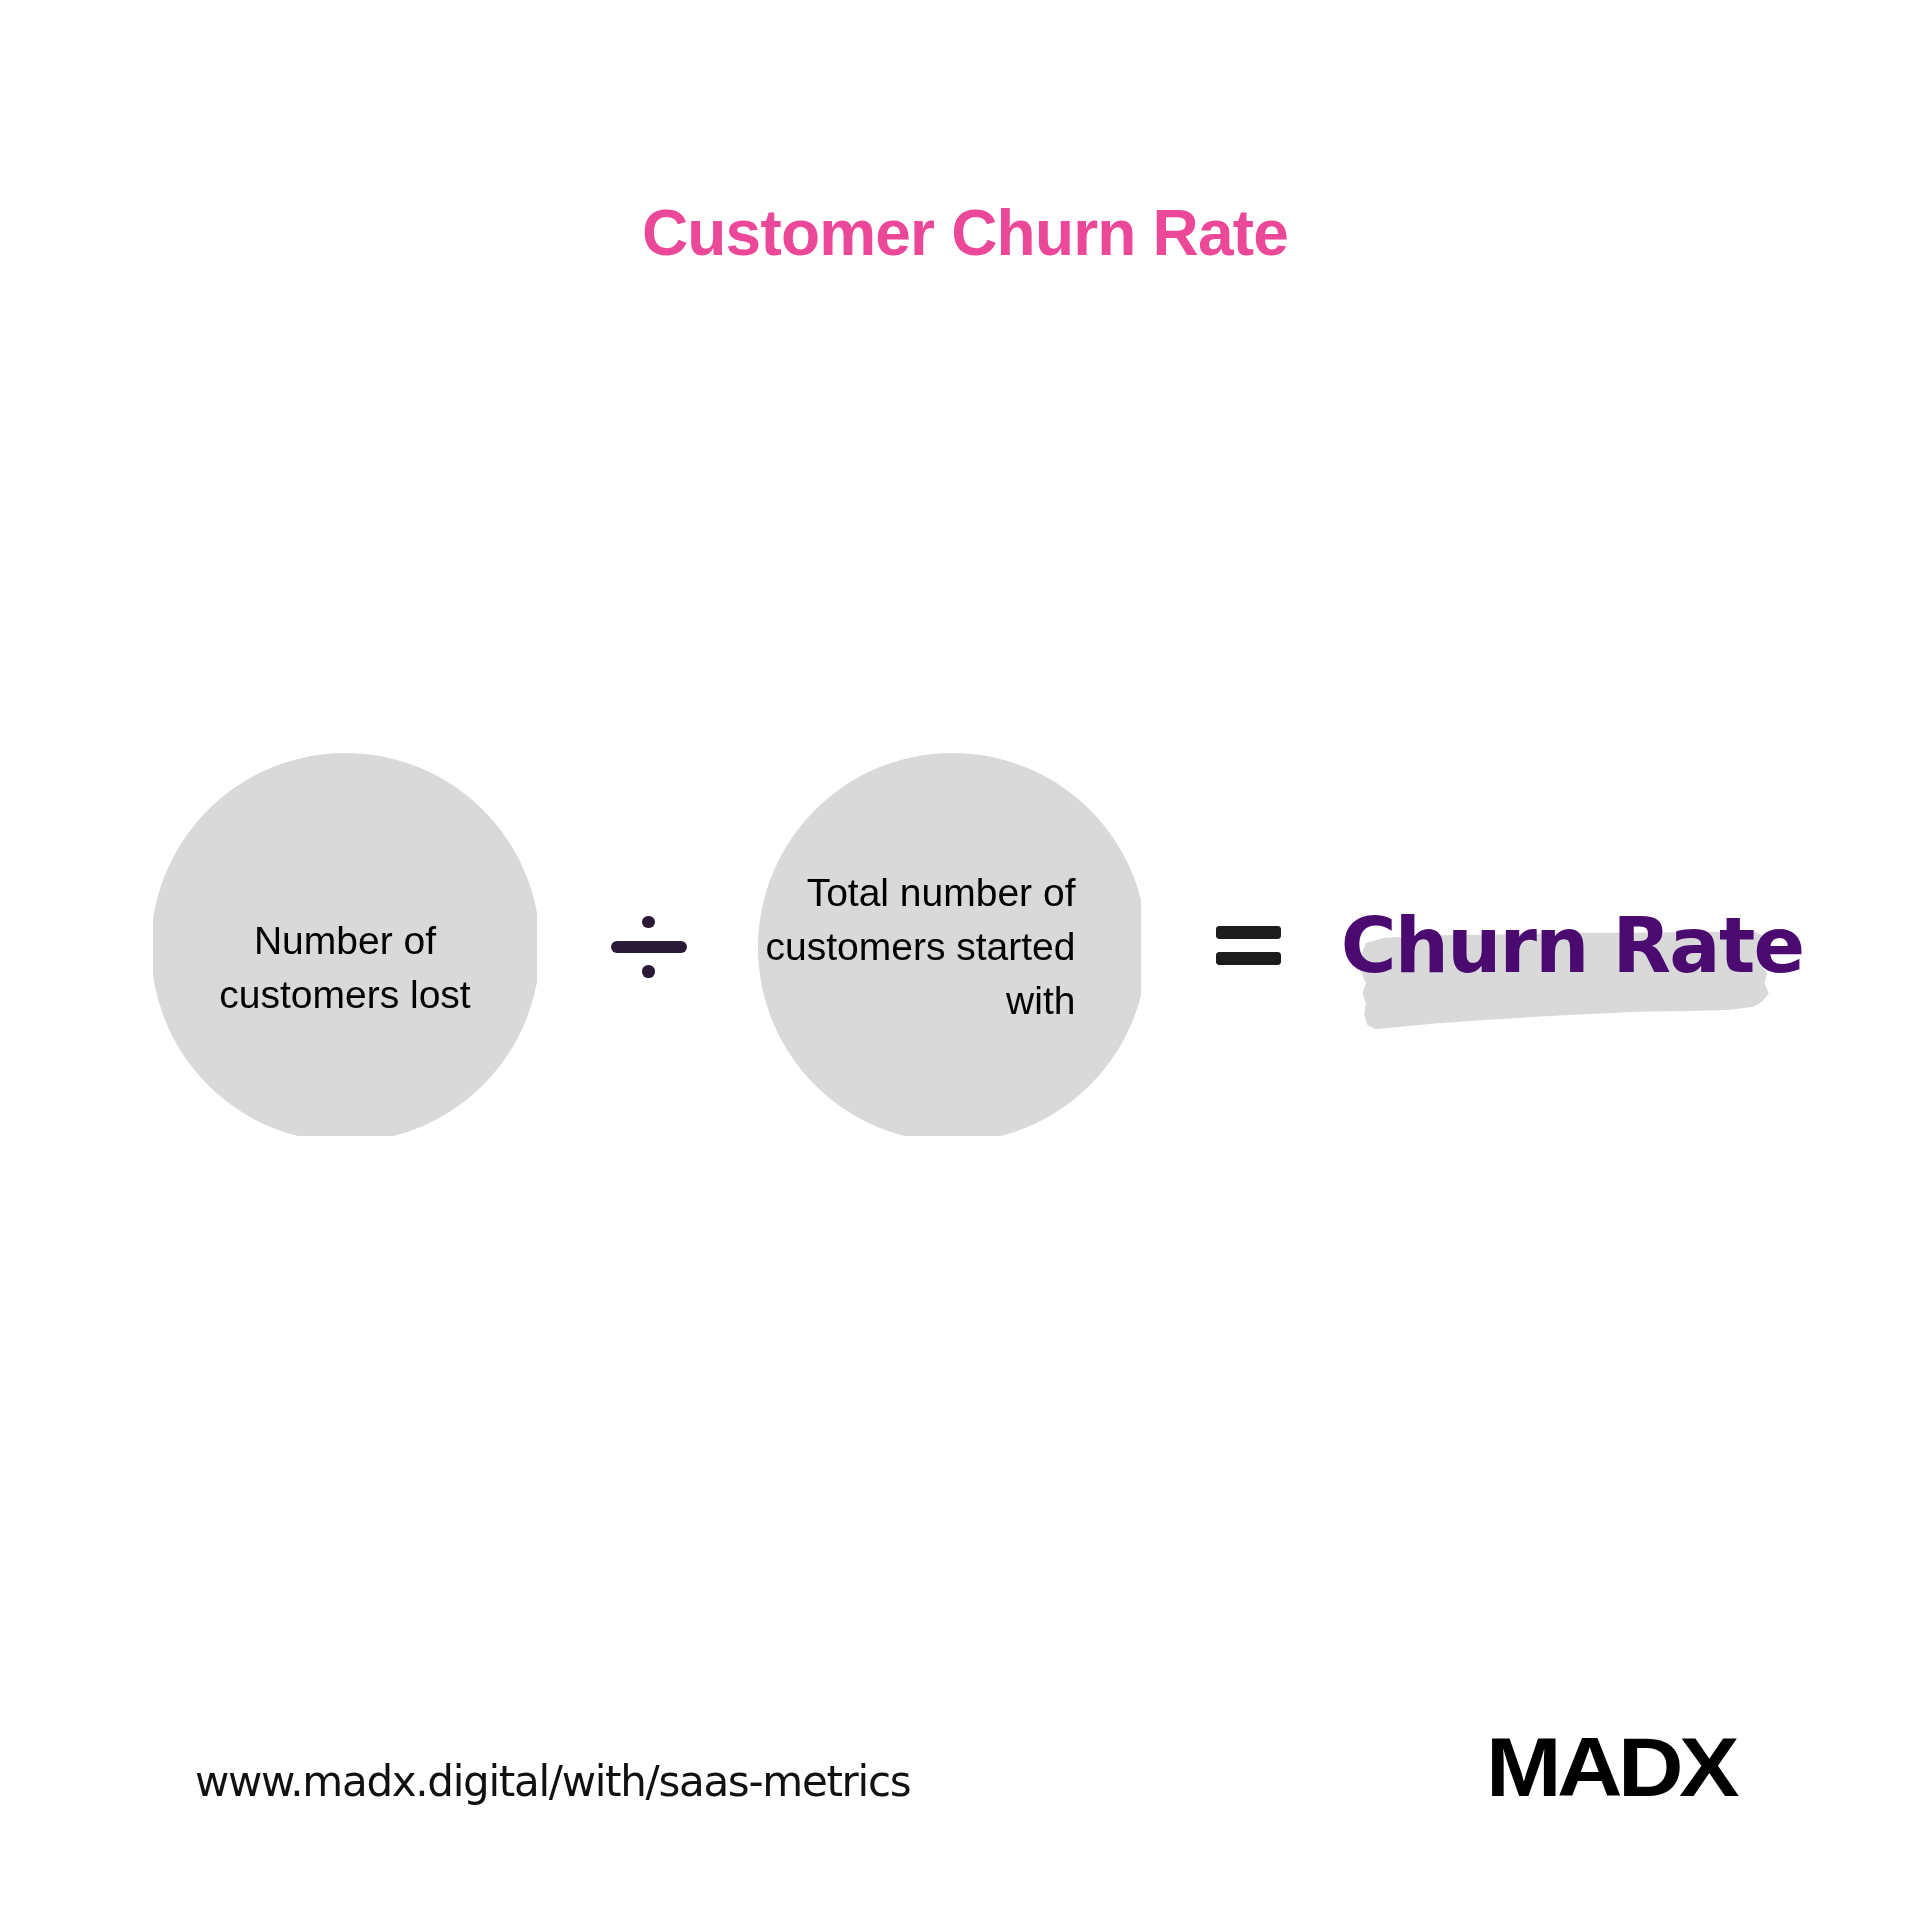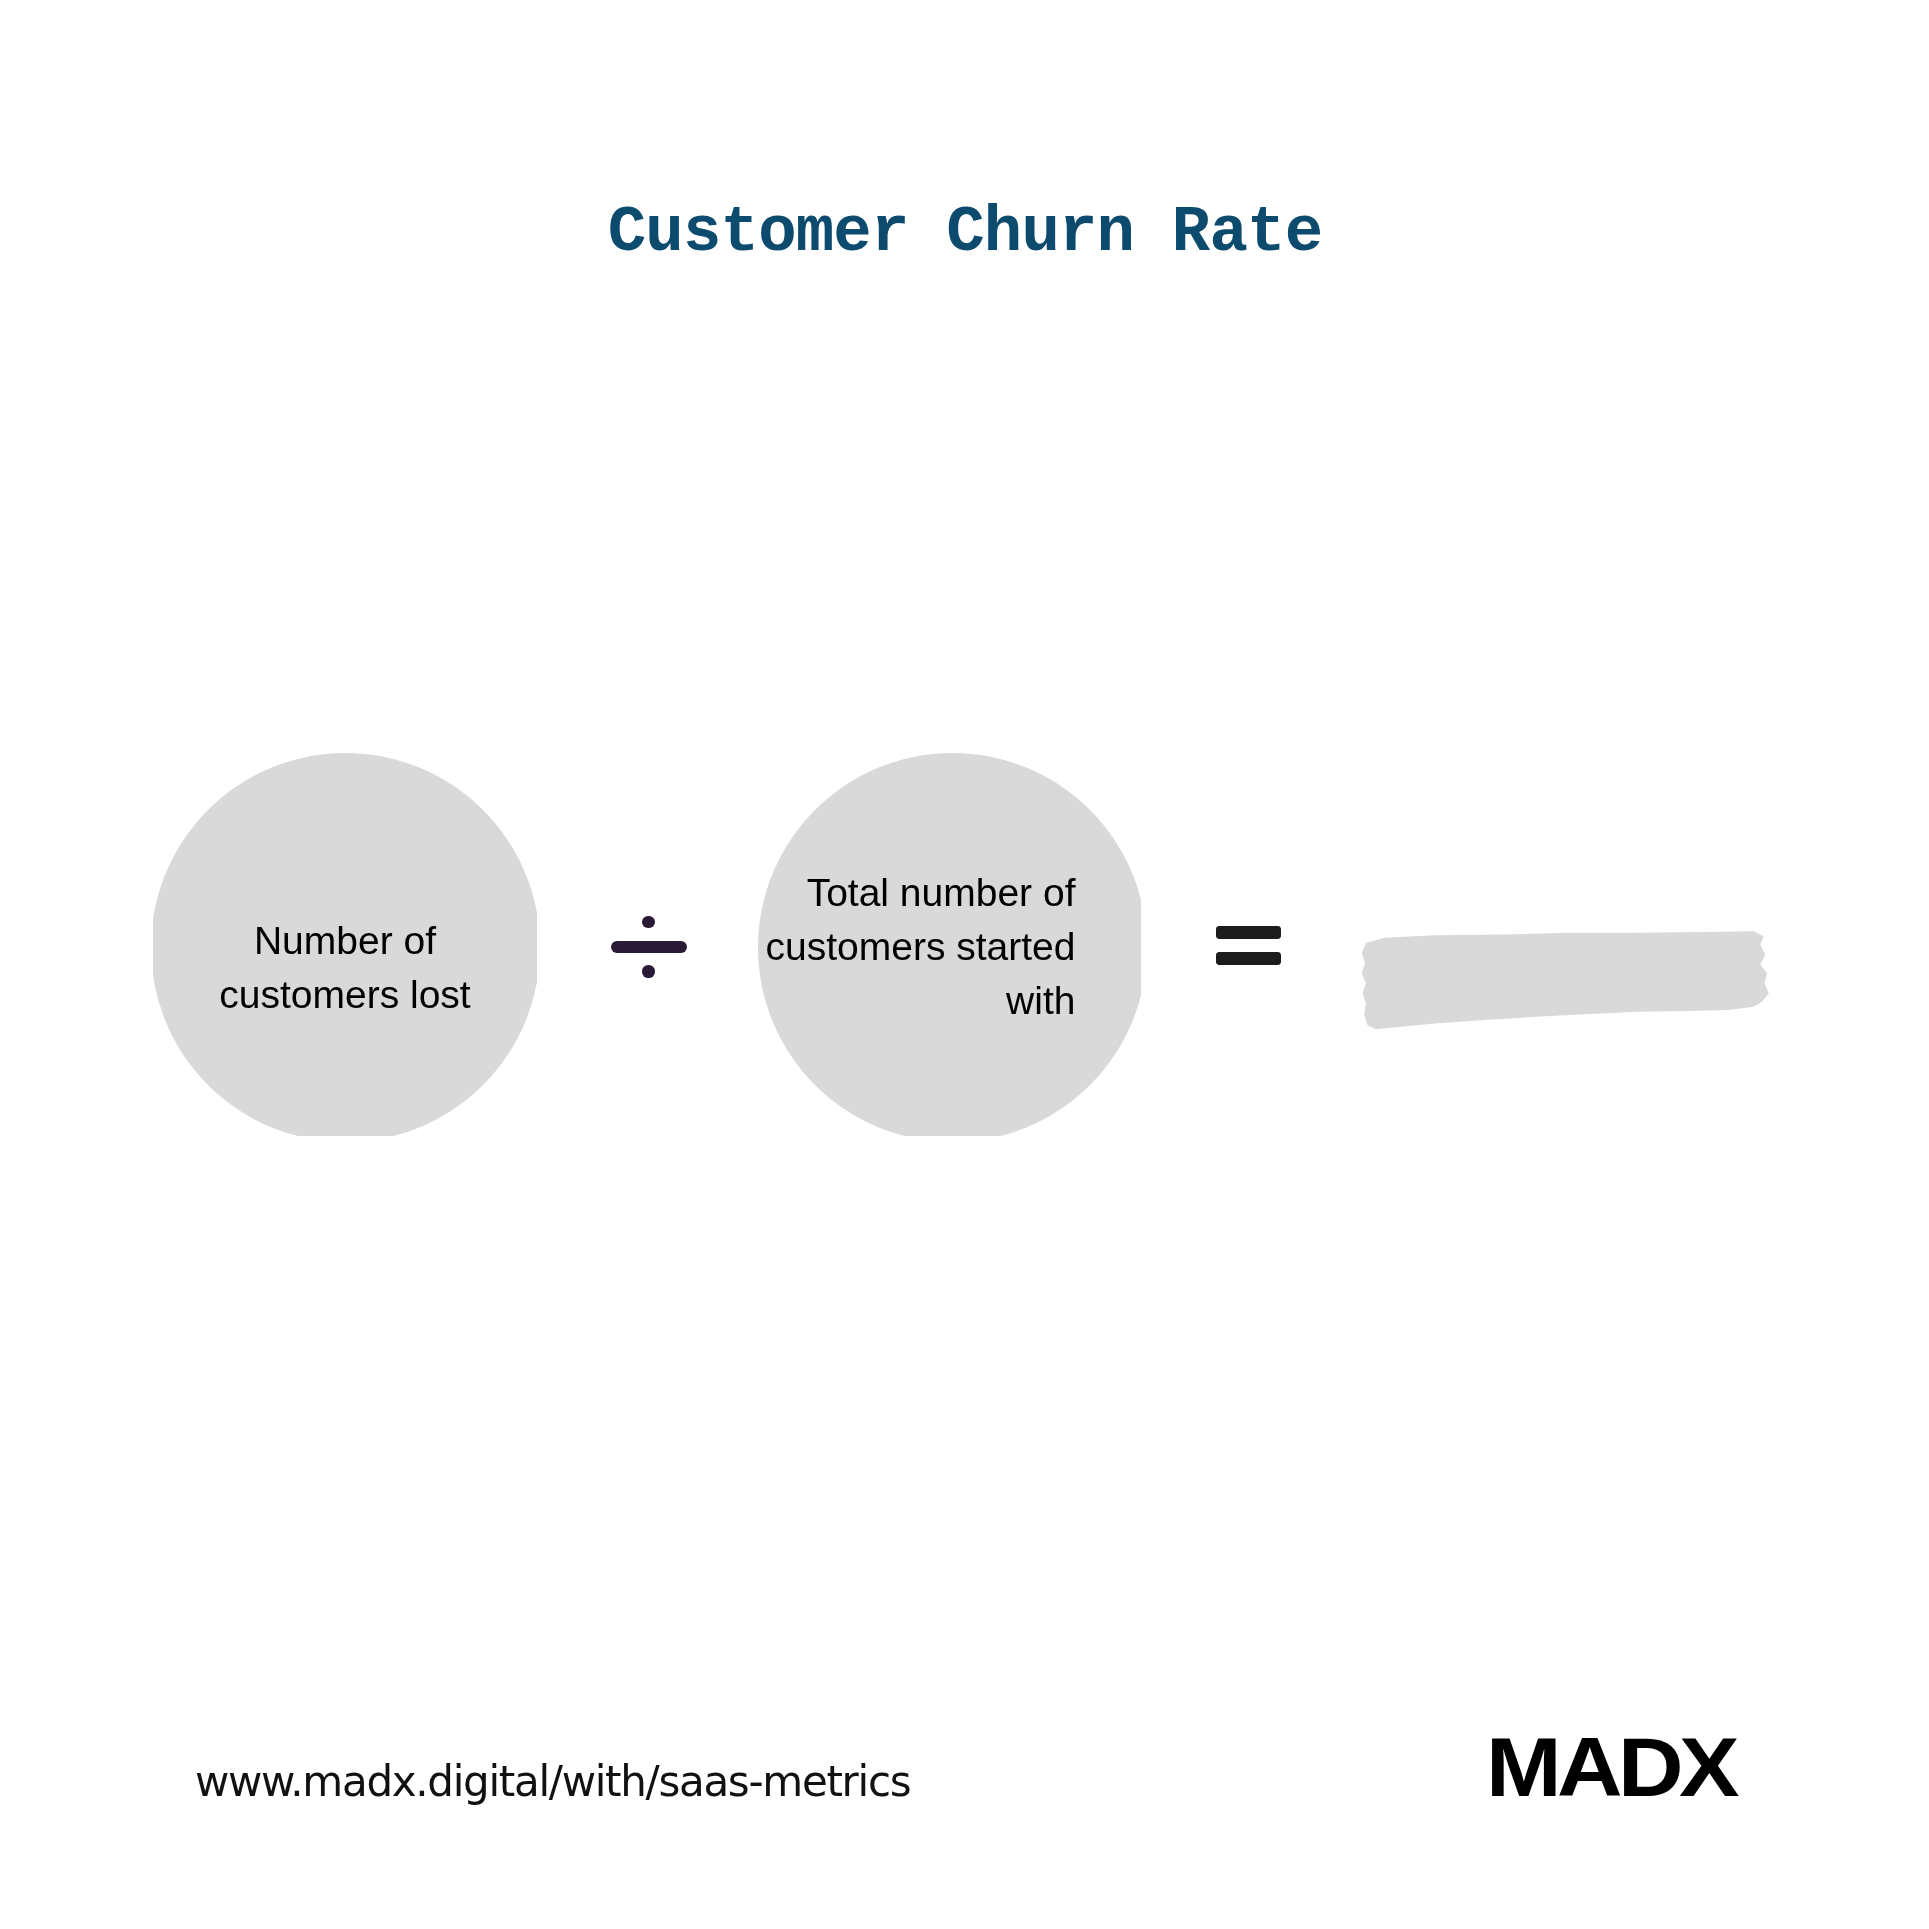--- a/index.html
+++ b/index.html
@@ -14,26 +14,26 @@
       overflow: hidden;
       font-family: "Liberation Sans", sans-serif;
       color: #000000;
     }
     .title {
       position: absolute;
       left: 0;
       width: 1930px;
       top: 195px;
       text-align: center;
-      font-family: Liberation Mono, monospace;
+      font-family: Liberation Sans, sans-serif;
       font-weight: bold;
       font-size: 64px;
       line-height: 76px;
       letter-spacing: -0.8px;
-      color: #0c4a6e;
+      color: #ec4899;
       margin: 0;
     }
     .circle-clip {
       position: absolute;
       overflow: hidden;
     }
     .circle {
       position: absolute;
       border-radius: 50%;
       background: #d9d9d9;
@@ -183,18 +183,19 @@
 
   <div class="equals">
     <div class="bar top"></div>
     <div class="bar bottom"></div>
   </div>
 
   <div class="result">
     <svg class="brush" viewBox="0 0 560 220" xmlns="http://www.w3.org/2000/svg">
       <path d="M38 64 L60 58 L120 55 L200 54 L280 52 L360 52 L440 51 L500 50 L512 56 L508 66 L514 78 L508 90 L516 100 L513 112 L518 124 L510 134 L500 140 L470 144 L420 145 L360 146 L300 149 L240 152 L180 156 L120 160 L80 164 L50 167 L40 162 L36 150 L38 136 L34 124 L38 112 L33 100 L37 88 L33 76 Z" fill="#d9d9d9"></path>
     </svg>
+    <div class="result-text">Churn Rate</div>
   </div>
 </div>
 
 <div class="footer-url">www.madx.digital/with/saas-metrics</div>
 <div class="logo">MADX</div>
 
 
 </body></html>

